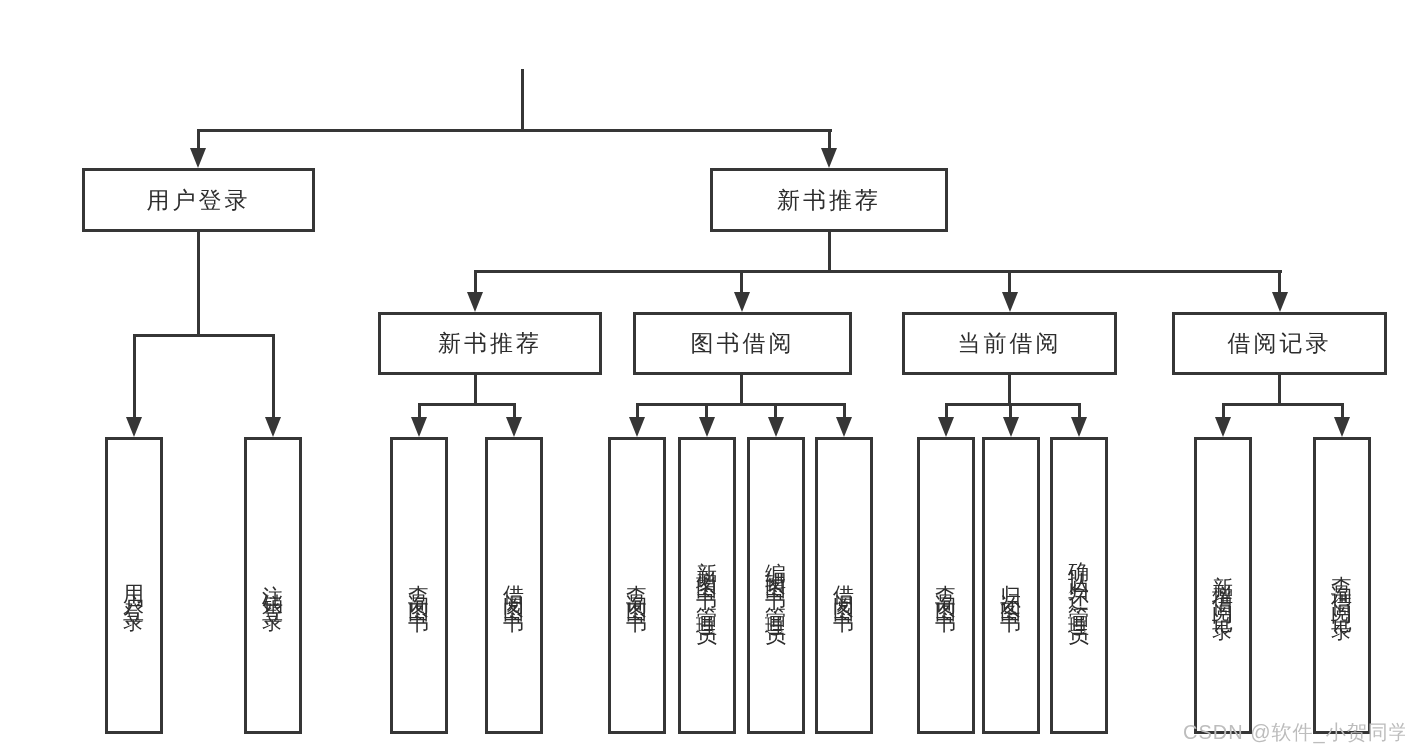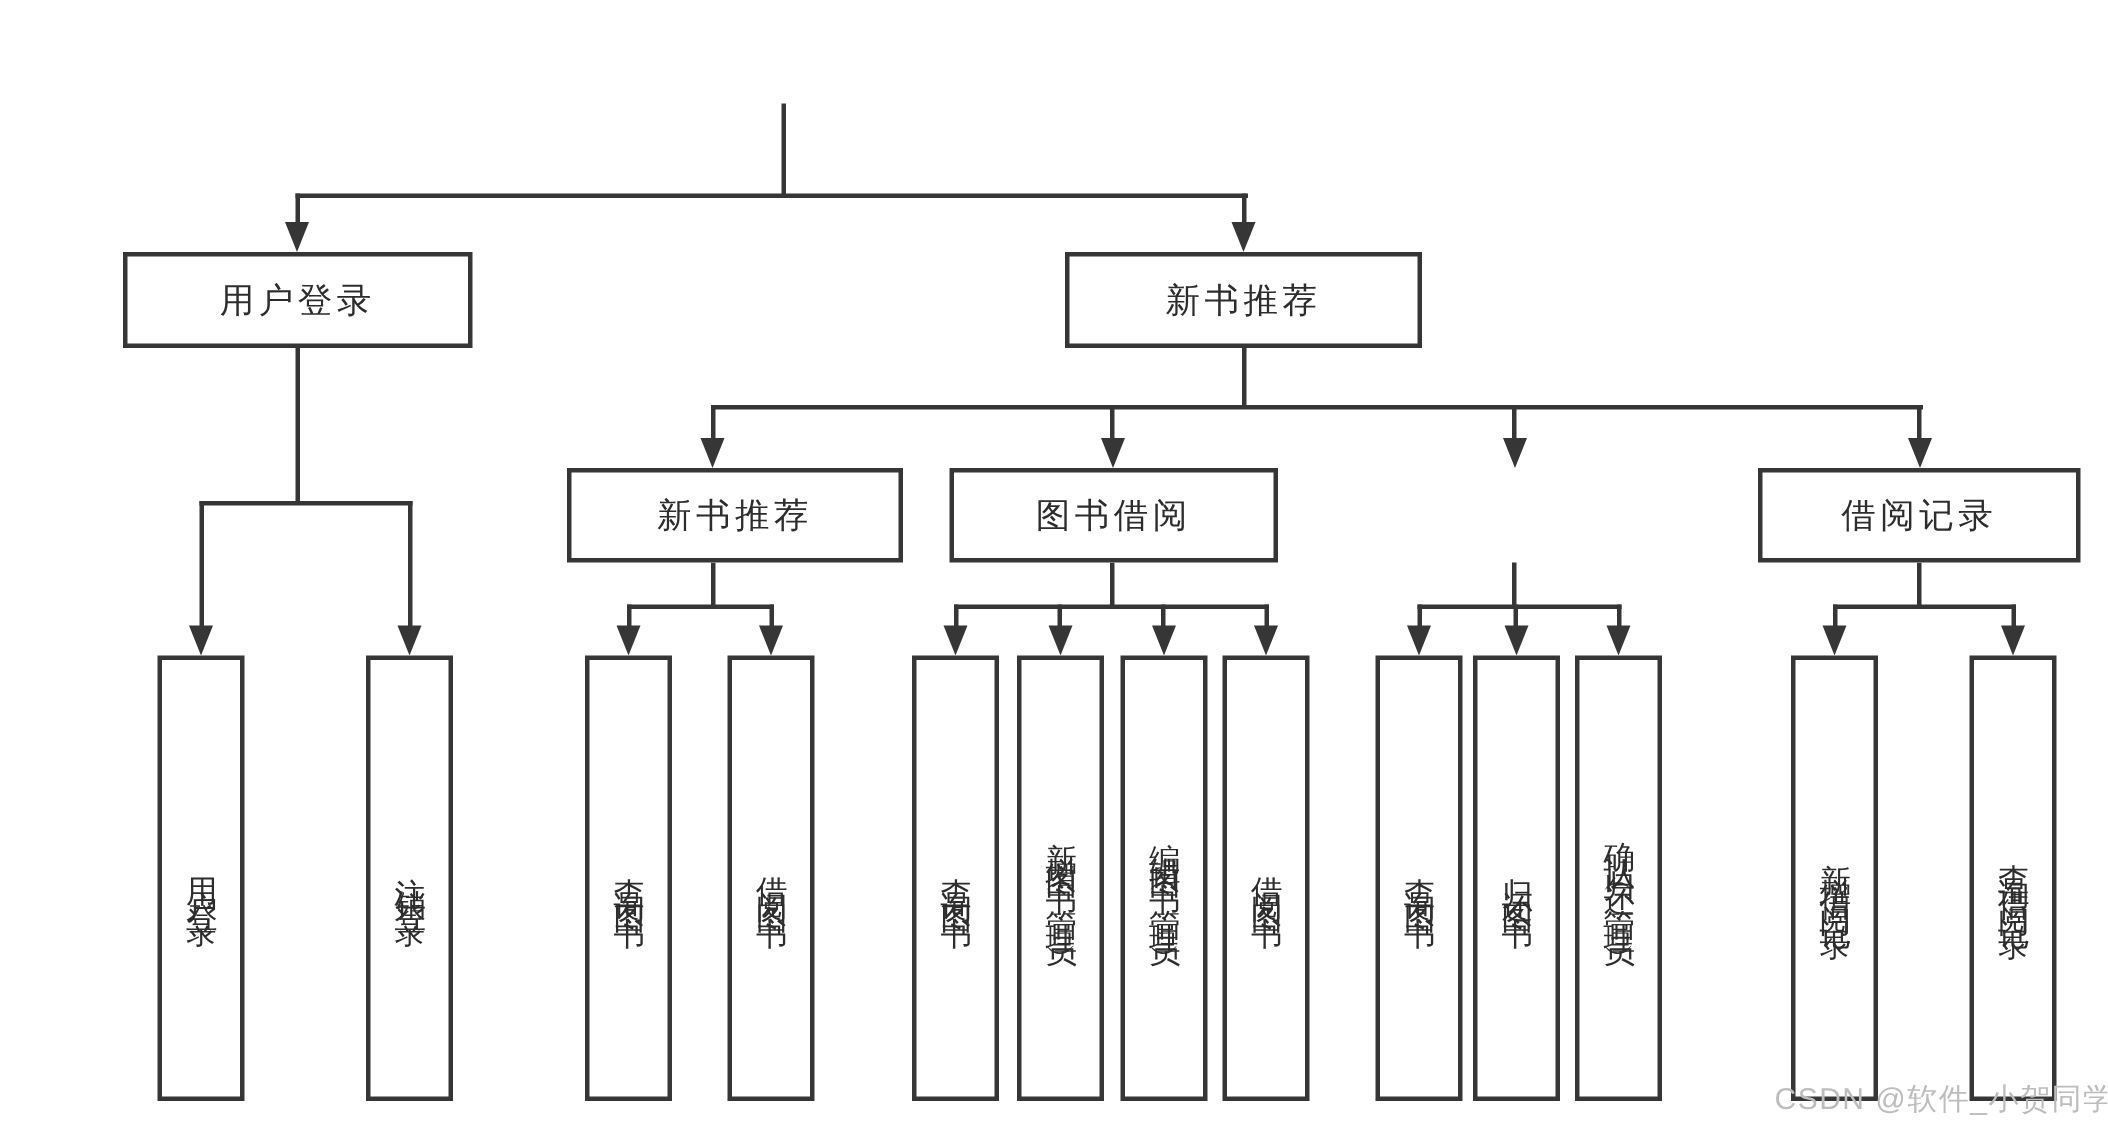--- a/index.html
+++ b/index.html
@@ -103,20 +103,21 @@
   <div class="ar" style="left:1071px;top:417px;"></div>
   <div class="ar" style="left:1215px;top:417px;"></div>
   <div class="ar" style="left:1334px;top:417px;"></div>
 
 
   <div class="box" style="left:82px;top:168px;width:233px;height:64px;">用户登录</div>
   <div class="box" style="left:710px;top:168px;width:238px;height:64px;">新书推荐</div>
 
   <div class="box" style="left:378px;top:312px;width:224px;height:63px;">新书推荐</div>
   <div class="box" style="left:633px;top:312px;width:219px;height:63px;">图书借阅</div>
+  <div class="box" style="left:902px;top:312px;width:215px;height:63px;">当前借阅</div>
   <div class="box" style="left:1172px;top:312px;width:215px;height:63px;">借阅记录</div>
 
   <div class="vbox" style="left:105px;">
     <span class="vtext">用户登录</span>
     </div>
   <div class="vbox" style="left:244px;">
     <span class="vtext">注销登录</span>
     </div>
   <div class="vbox" style="left:390px;">
     <span class="vtext">查询图书</span>

